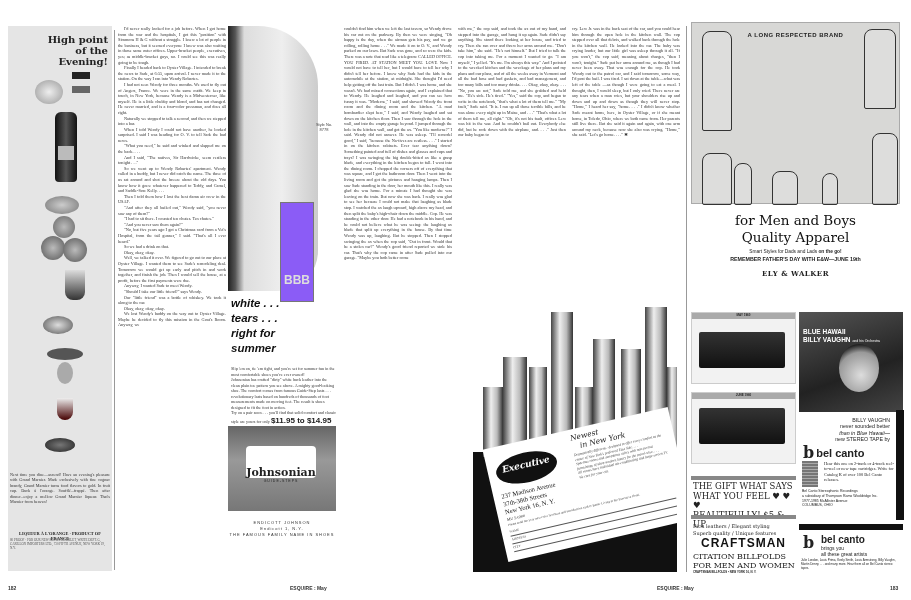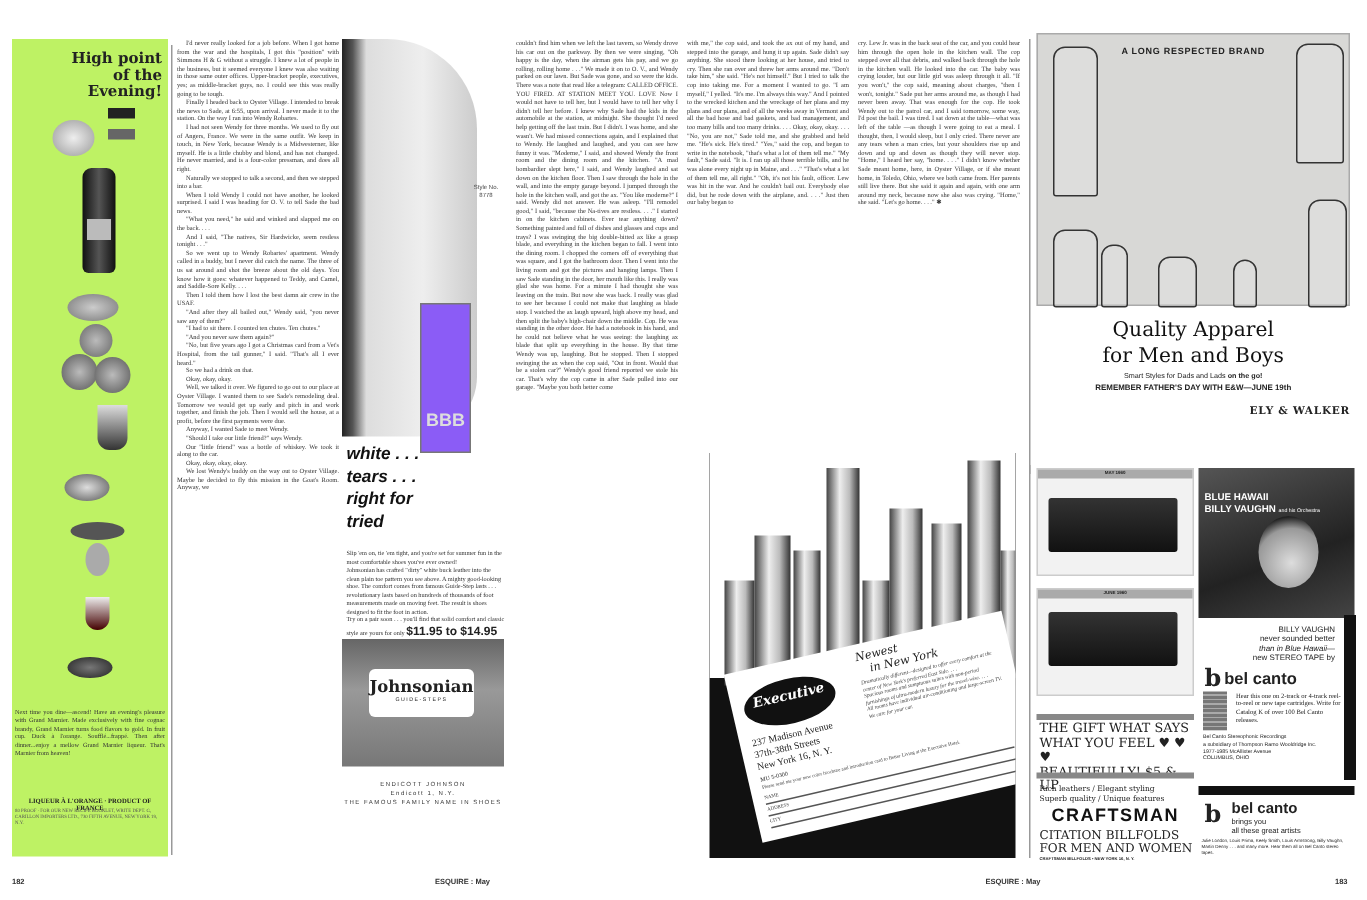--- a/index.html
+++ b/index.html
@@ -1,39 +1,39 @@
 <!DOCTYPE html>
 <html><head>
 <meta charset="utf-8">
 <style>
 *{box-sizing:border-box;margin:0;padding:0}
 body{width:911px;height:600px;background:#fff;position:relative;overflow:hidden;font-family:"Liberation Serif",serif;color:#222}
 .abs{position:absolute}
 .col{font-size:4.3px;line-height:5.6px;text-align:justify;color:#333;overflow:hidden}
 .col p{text-indent:6px}
 
-#gm{left:8px;top:26px;width:104px;height:545px;background:#bef264}
+#gm{left:8px;top:26px;width:104px;height:545px;background:#e5e5e5}
 #gm .hl{position:absolute;right:4px;top:8px;font-family:"DejaVu Serif",serif;font-weight:bold;font-size:10px;line-height:11px;text-align:right;color:#222}
 #gm .stack{position:absolute;left:25px;top:60px;width:60px;height:380px}
 .blob{position:absolute;border-radius:50%}
 #gm .copy{position:absolute;left:2px;top:446px;width:100px;font-size:4.2px;line-height:5.4px;color:#333;text-align:justify}
 #gm .brand{position:absolute;left:2px;top:485px;width:100px;text-align:center;font-family:"DejaVu Serif",serif;font-weight:bold;font-size:17px;color:#d4542a;letter-spacing:-0.5px}
 #gm .sub{position:absolute;left:2px;top:505px;width:100px;font-size:4.4px;font-weight:bold;text-align:center;color:#222}
 #gm .fine{position:absolute;left:2px;top:512px;width:100px;font-size:3.2px;line-height:4px;color:#555}
 
 #shoe{left:228px;top:26px;width:108px;height:545px}
 .shoebody{position:absolute;left:0;top:0;width:90px;height:265px;border-radius:0 60px 40px 0;background:linear-gradient(90deg,#222 0%,#555 8%,#ddd 18%,#eee 60%,#ccc 100%)}
 .tag{position:absolute;left:52px;top:176px;width:34px;height:100px;background:#8b5cf6;border:1px solid #777}
 .tag span{position:absolute;left:3px;top:70px;font:bold 12px "Liberation Sans",sans-serif;color:#ddd}
 .style-lbl{position:absolute;left:85px;top:96px;font:4px "Liberation Sans",sans-serif;text-align:center;color:#444;line-height:5px}
 .tagline{position:absolute;left:3px;top:270px;font:italic bold 11.5px "Liberation Sans",sans-serif;line-height:15px;color:#111}
 .shoecopy{position:absolute;left:3px;top:340px;width:106px;font-size:4.2px;line-height:5.5px;color:#333}
 .price{font:bold 8px "Liberation Sans",sans-serif;color:#222}
 .box{position:absolute;left:0;top:400px;width:108px;height:85px;background:linear-gradient(180deg,#666,#999 40%,#777)}
-.boxlbl{position:absolute;left:18px;top:420px;width:70px;height:32px;background:#fff;border-radius:4px;text-align:center;font:bold 11px "DejaVu Serif",serif;color:#222;padding-top:5px}
+.boxlbl{position:absolute;left:18px;top:420px;width:70px;height:32px;background:#fff;border-radius:4px;text-align:center;font:bold 11px "DejaVu Serif",serif;color:#222;padding-top:20px}
 .boxlbl small{display:block;font:3.5px "Liberation Sans",sans-serif;letter-spacing:1px}
 .ej{position:absolute;left:0;top:494px;width:108px;text-align:center;font:4px "Liberation Sans",sans-serif;letter-spacing:1px;color:#333;line-height:6px}
 
 #hotel{left:473px;top:302px;width:204px;height:270px;background:#111;overflow:hidden}
 .sky{position:absolute;left:0;top:0;width:100%;height:150px;background:#fff}
 .bldg{position:absolute;bottom:115px;background:linear-gradient(90deg,#444,#eee 40%,#bbb 70%,#333)}
 .card{position:absolute;left:20px;top:125px;width:190px;height:115px;background:#fff;transform:rotate(-13deg);padding:6px;color:#222}
 .oval{position:absolute;left:8px;top:12px;width:62px;height:30px;background:#111;border-radius:50%;color:#fff;text-align:center;font:bold italic 9px "DejaVu Serif",serif;padding-top:7px}
 .card .addr{position:absolute;left:8px;top:46px;font-size:6.5px;line-height:8px}
 .card .nw{position:absolute;left:88px;top:4px;font:italic 7.5px "DejaVu Serif",serif;line-height:9px}
@@ -45,21 +45,21 @@
 #ew{left:691px;top:22px;width:209px;height:310px}
 .ew-art{position:absolute;left:0;top:0;width:209px;height:182px;background:#d8d8d6;border:1px solid #aaa}
 .ew-top{position:absolute;left:0;top:9px;width:100%;text-align:center;font:bold 6px "Liberation Sans",sans-serif;letter-spacing:.5px}
 .ew-oval{position:absolute;left:40px;top:25px;width:127px;height:92px;background:#fff;border:3px solid #111;border-radius:50%/50%;text-align:center;font:900 36px "DejaVu Serif",serif;line-height:90px;color:#111}
 .ew-oval small{font-size:12px;vertical-align:top}
 .fig{position:absolute;border:1px solid #333;border-radius:8px 8px 2px 2px;background:rgba(255,255,255,.15)}
 .ew-qa{position:absolute;left:0;top:190px;width:100%;text-align:center;font:13.5px "DejaVu Serif",serif;line-height:17px;color:#111}
 .ew-smart{position:absolute;left:0;top:227px;width:100%;text-align:center;font:4.8px "Liberation Sans",sans-serif}
 .ew-smart b{font-weight:bold}
 .ew-rem{position:absolute;left:0;top:234px;width:100%;text-align:center;font:bold 5.3px "Liberation Sans",sans-serif}
-.ew-ely{position:absolute;left:0;top:247px;width:100%;text-align:right;font:bold 7px "DejaVu Serif",serif;letter-spacing:.5px}
+.ew-ely{position:absolute;left:0;top:247px;width:100%;text-align:center;font:bold 7px "DejaVu Serif",serif;letter-spacing:.5px}
 
 #craft{left:691px;top:312px;width:105px;height:262px;background:#fff}
 .cal{position:absolute;left:0;width:105px;height:72px;background:#f2f2f2;border:1px solid #ccc}
 .calhd{height:6px;background:#aaa;font:bold 3px "Liberation Sans",sans-serif;text-align:center;color:#222}
 .wallet{position:absolute;left:8px;width:86px;height:36px;background:linear-gradient(180deg,#333,#111);border-radius:2px}
 .craft-gift{position:absolute;left:0;top:170px;width:105px;font:8.5px "DejaVu Serif",serif;line-height:9.5px;color:#222;padding-left:2px}
 .bar{position:absolute;left:0;width:105px;height:4px;background:#888}
 .craft-rich{position:absolute;left:2px;top:211px;width:103px;font:5px "DejaVu Serif",serif;line-height:7px;color:#222}
 .craft-name{position:absolute;left:0;top:224px;width:105px;text-align:center;font:bold 12px "Liberation Sans",sans-serif;letter-spacing:1px;color:#111}
 .craft-cit{position:absolute;left:2px;top:240px;width:103px;font:8px "DejaVu Serif",serif;line-height:9px}
@@ -145,21 +145,21 @@
 <div id="shoe" class="abs">
   <div class="shoebody"></div>
   <div class="tag">
       <span>BBB</span>
     </div>
   <div class="style-lbl" style="width:22px">Style No. 8778</div>
   <div class="tagline">
     <div>white . . .</div>
     <div>tears . . .</div>
     <div>right for</div>
-    <div>tried</div>
+    <div>summer</div>
   </div>
   <div class="shoecopy">
     <p>Slip 'em on, tie 'em tight, and you're set for summer fun in the most comfortable shoes you've ever owned!</p>
     <p>Johnsonian has crafted "dirty" white buck leather into the clean plain toe pattern you see above. A mighty good-looking shoe. The comfort comes from famous Guide-Step lasts . . . revolutionary lasts based on hundreds of thousands of foot measurements made on moving feet. The result is shoes designed to fit the foot in action.</p>
     <p><span>Try on a pair soon . . . you'll find that solid comfort and classic style are yours for only</span> <span class="price">$11.95 to $14.95</span></p>
   </div>
   <div class="box"></div>
   <div class="boxlbl">
     <span>Johnsonian</span>
     <small>GUIDE-STEPS</small>
@@ -224,22 +224,22 @@
     <div class="ew-top">A LONG RESPECTED BRAND</div>
     <div class="fig" style="left:10px;top:8px;width:30px;height:100px"></div>
     <div class="fig" style="left:172px;top:6px;width:32px;height:80px"></div>
     <div class="fig" style="left:10px;top:130px;width:30px;height:52px"></div>
     <div class="fig" style="left:42px;top:140px;width:18px;height:42px"></div>
     <div class="fig" style="left:80px;top:148px;width:26px;height:34px"></div>
     <div class="fig" style="left:130px;top:150px;width:16px;height:32px"></div>
     <div class="fig" style="left:180px;top:110px;width:26px;height:72px"></div>
   </div>
   <div class="ew-qa">
+    <div>for Men and Boys</div>
     <div>Quality Apparel</div>
-    <div>for Men and Boys</div>
   </div>
   <div class="ew-smart"><span>Smart Styles for Dads and Lads</span> <b>on the go!</b></div>
   <div class="ew-rem">REMEMBER FATHER'S DAY WITH E&amp;W—JUNE 19th</div>
   <div class="ew-ely">ELY &amp; WALKER</div>
 </div>
 <div class="vline" style="left:686px;top:310px;height:262px"></div>
 
 <div id="craft" class="abs">
   <div class="cal" style="top:0">
     <div class="calhd">MAY 1960</div>

